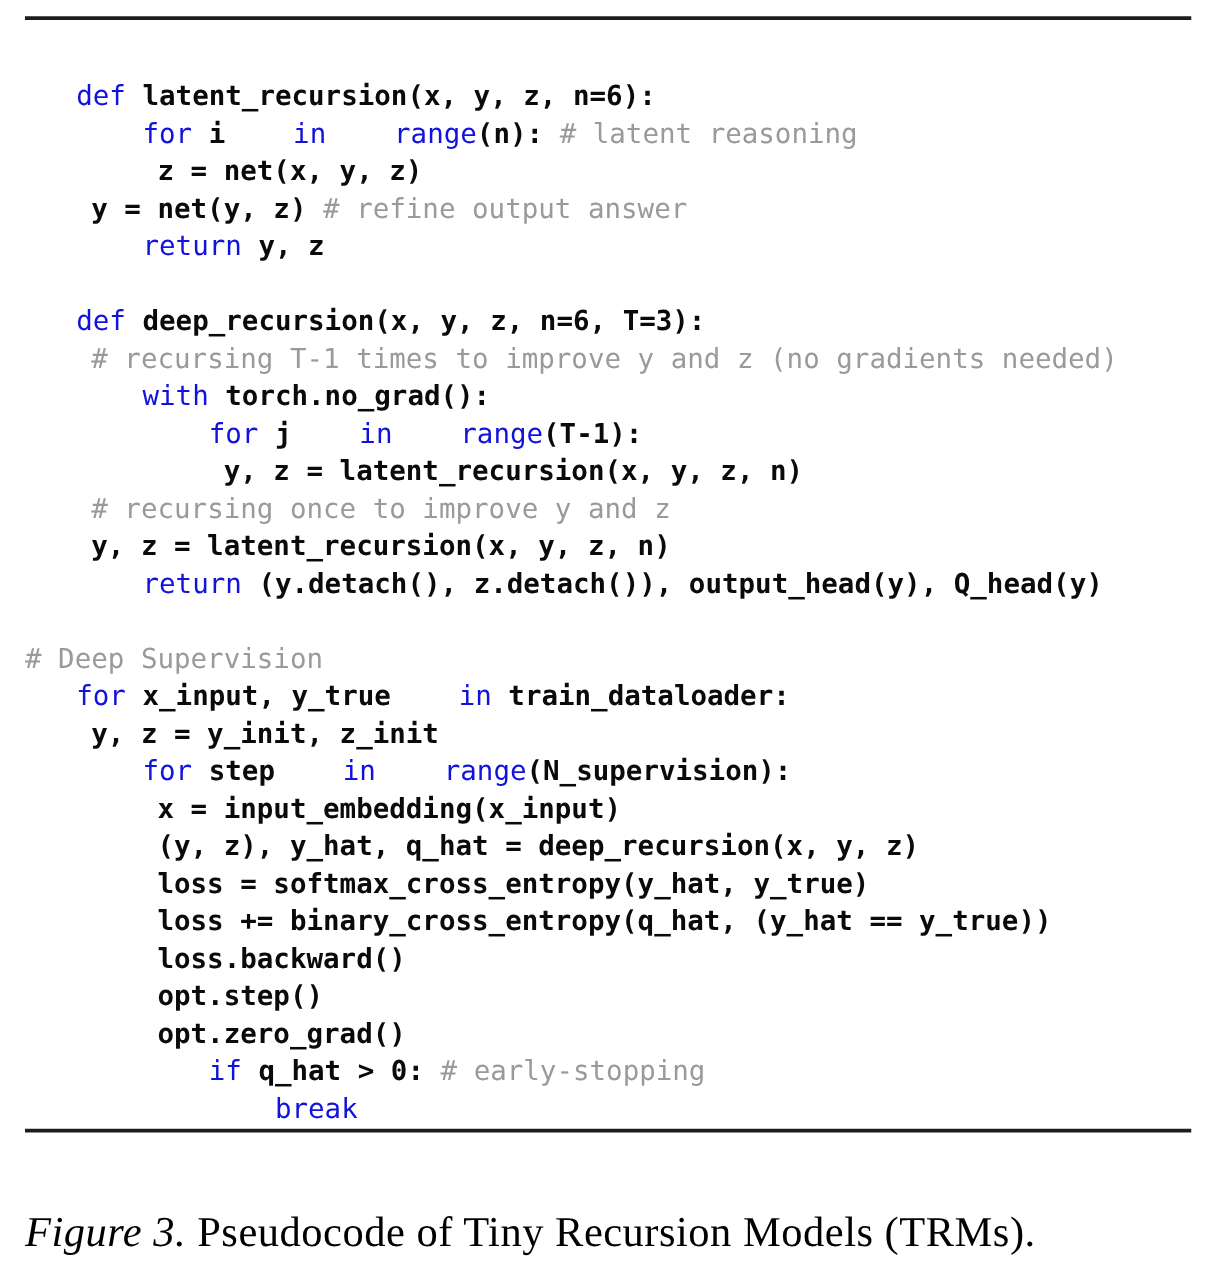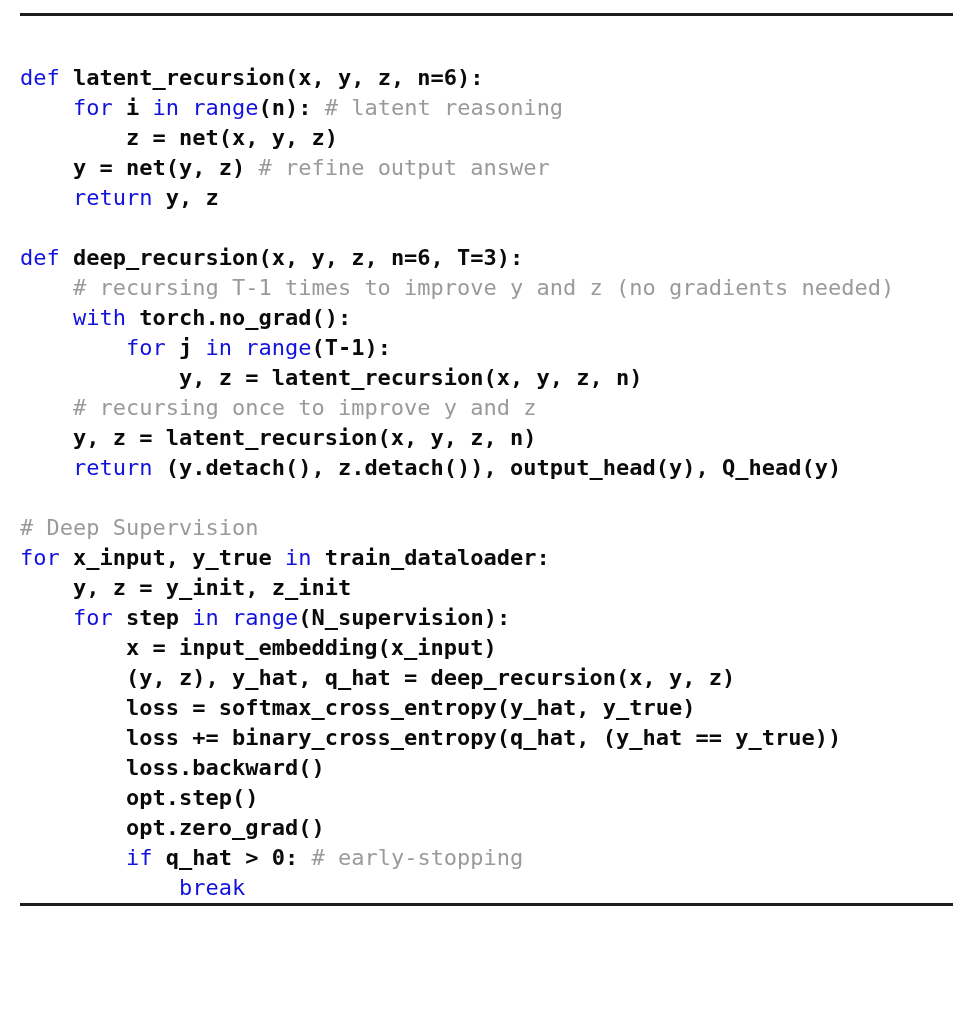--- a/index.html
+++ b/index.html
@@ -35,21 +35,21 @@
     left: 20px;
     top: 63px;
     font-family: "DejaVu Sans Mono", "Liberation Mono", monospace;
     font-size: 22px;
     line-height: 30px;
     color: var(--fg);
     white-space: pre;
     letter-spacing: 0;
   }
   .code-line { height: 30px; }
-  .tok-k { color: var(--kw); }
+  .tok-k { color: var(--kw); margin-left: 41px; }
   .tok-c { color: var(--cm); }
   .tok-p { color: var(--fg); font-weight: bold; }
   .caption {
     position: absolute;
     left: 20px;
     top: 967px;
     font-family: "Liberation Serif", "DejaVu Serif", serif;
     font-size: 34px;
     line-height: 40px;
     color: #000000;
@@ -61,13 +61,14 @@
 </head>
 <body>
 
 <div class="page">
   <div class="rule rule-top"></div>
 
   <div class="code" id="code"><div class="code-line"><span class="tok-k">def</span><span class="tok-p"> latent_recursion(x, y, z, n=6):</span></div><div class="code-line"><span class="tok-p">    </span><span class="tok-k">for</span><span class="tok-p"> i </span><span class="tok-k">in</span><span class="tok-p"> </span><span class="tok-k">range</span><span class="tok-p">(n): </span><span class="tok-c"># latent reasoning</span></div><div class="code-line"><span class="tok-p">        z = net(x, y, z)</span></div><div class="code-line"><span class="tok-p">    y = net(y, z) </span><span class="tok-c"># refine output answer</span></div><div class="code-line"><span class="tok-p">    </span><span class="tok-k">return</span><span class="tok-p"> y, z</span></div><div class="code-line"> </div><div class="code-line"><span class="tok-k">def</span><span class="tok-p"> deep_recursion(x, y, z, n=6, T=3):</span></div><div class="code-line"><span class="tok-p">    </span><span class="tok-c"># recursing T-1 times to improve y and z (no gradients needed)</span></div><div class="code-line"><span class="tok-p">    </span><span class="tok-k">with</span><span class="tok-p"> torch.no_grad():</span></div><div class="code-line"><span class="tok-p">        </span><span class="tok-k">for</span><span class="tok-p"> j </span><span class="tok-k">in</span><span class="tok-p"> </span><span class="tok-k">range</span><span class="tok-p">(T-1):</span></div><div class="code-line"><span class="tok-p">            y, z = latent_recursion(x, y, z, n)</span></div><div class="code-line"><span class="tok-p">    </span><span class="tok-c"># recursing once to improve y and z</span></div><div class="code-line"><span class="tok-p">    y, z = latent_recursion(x, y, z, n)</span></div><div class="code-line"><span class="tok-p">    </span><span class="tok-k">return</span><span class="tok-p"> (y.detach(), z.detach()), output_head(y), Q_head(y)</span></div><div class="code-line"> </div><div class="code-line"><span class="tok-c"># Deep Supervision</span></div><div class="code-line"><span class="tok-k">for</span><span class="tok-p"> x_input, y_true </span><span class="tok-k">in</span><span class="tok-p"> train_dataloader:</span></div><div class="code-line"><span class="tok-p">    y, z = y_init, z_init</span></div><div class="code-line"><span class="tok-p">    </span><span class="tok-k">for</span><span class="tok-p"> step </span><span class="tok-k">in</span><span class="tok-p"> </span><span class="tok-k">range</span><span class="tok-p">(N_supervision):</span></div><div class="code-line"><span class="tok-p">        x = input_embedding(x_input)</span></div><div class="code-line"><span class="tok-p">        (y, z), y_hat, q_hat = deep_recursion(x, y, z)</span></div><div class="code-line"><span class="tok-p">        loss = softmax_cross_entropy(y_hat, y_true)</span></div><div class="code-line"><span class="tok-p">        loss += binary_cross_entropy(q_hat, (y_hat == y_true))</span></div><div class="code-line"><span class="tok-p">        loss.backward()</span></div><div class="code-line"><span class="tok-p">        opt.step()</span></div><div class="code-line"><span class="tok-p">        opt.zero_grad()</span></div><div class="code-line"><span class="tok-p">        </span><span class="tok-k">if</span><span class="tok-p"> q_hat &gt; 0: </span><span class="tok-c"># early-stopping</span></div><div class="code-line"><span class="tok-p">            </span><span class="tok-k">break</span></div></div>
 
   <div class="rule rule-bottom"></div>
 
+  <div class="caption"><span class="cap-label">Figure 3.</span><span> Pseudocode of Tiny Recursion Models (TRMs).</span></div>
 </div>
 
 </body></html>

